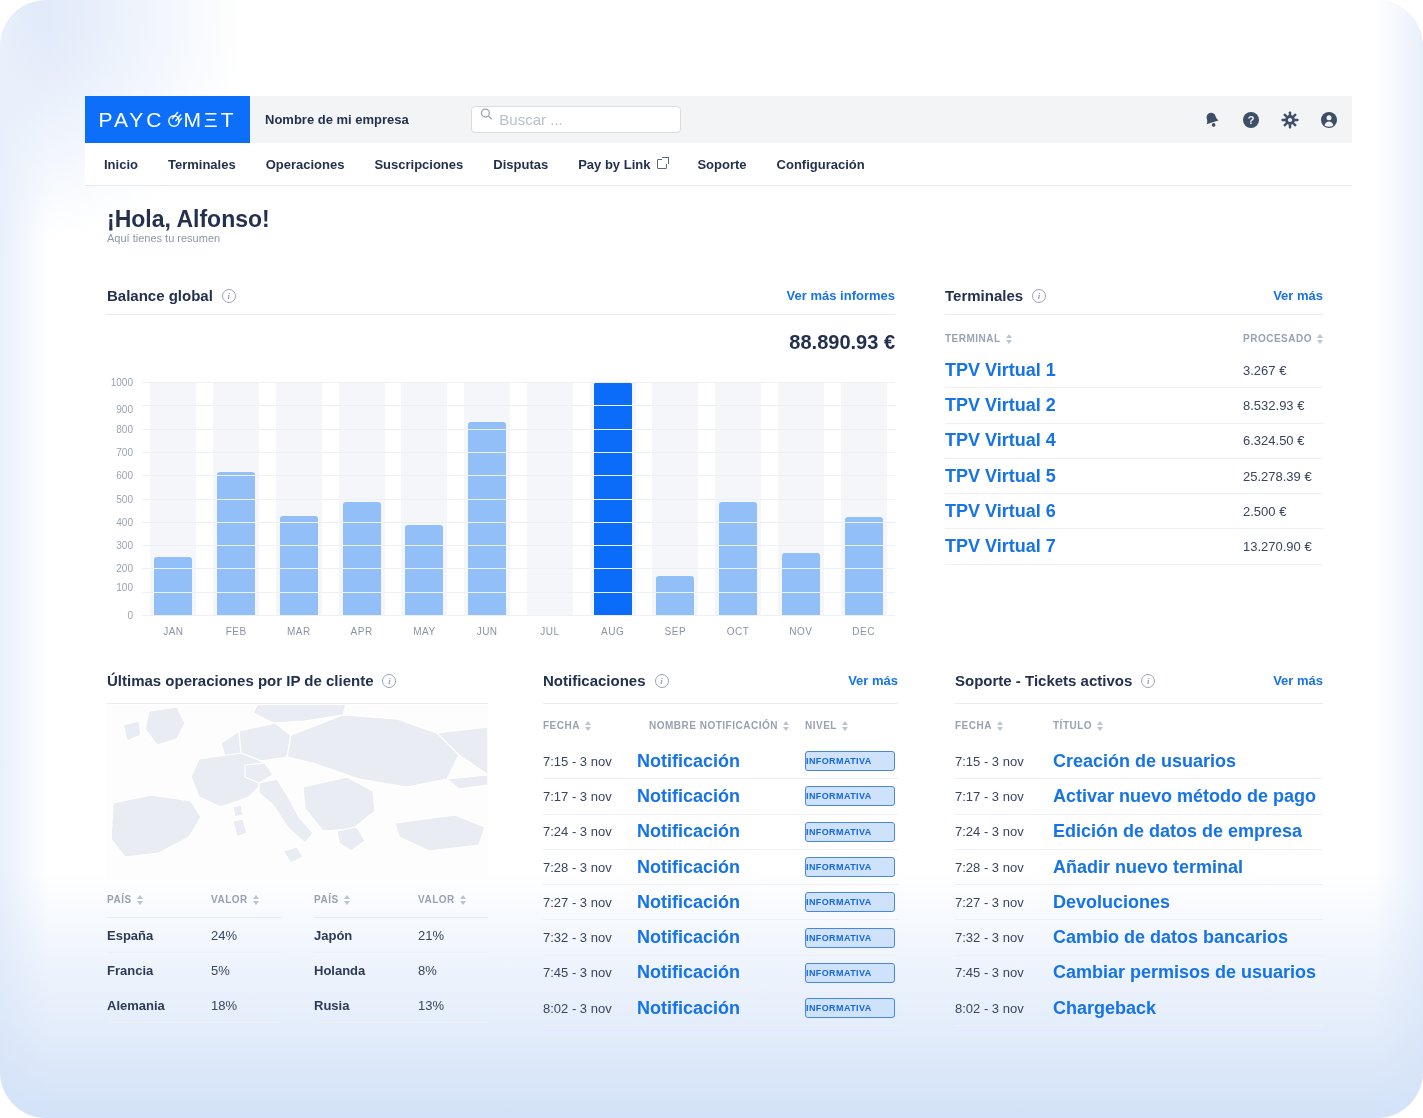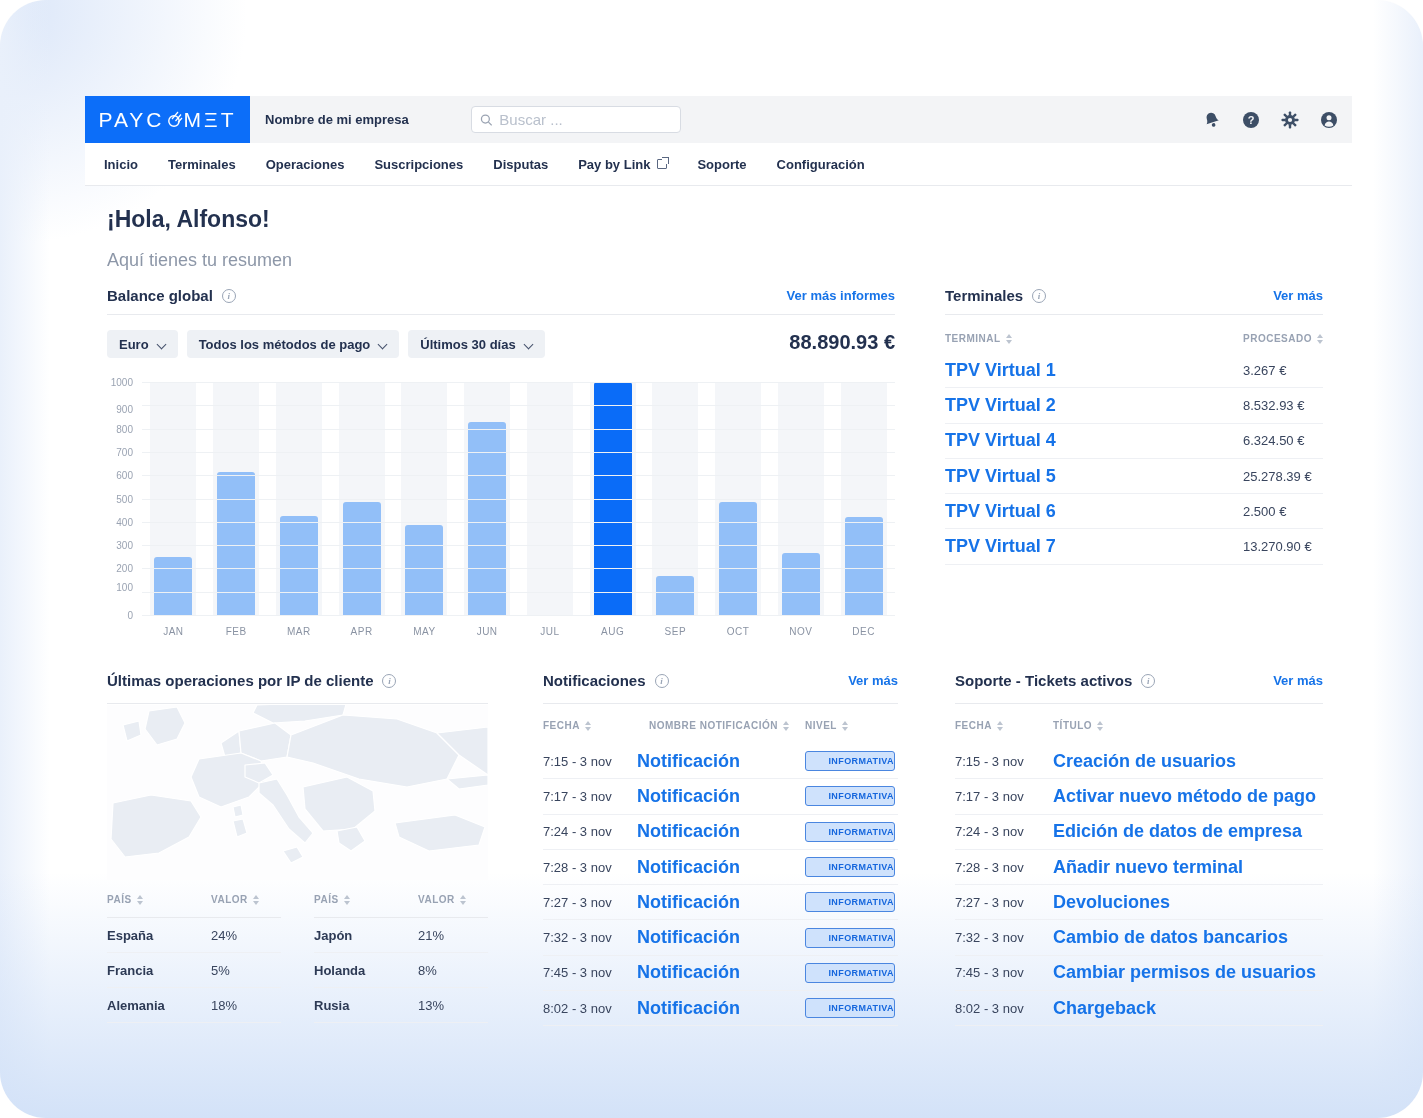--- a/index.html
+++ b/index.html
@@ -12,35 +12,35 @@
       radial-gradient(circle at 1% 1%, #dce7f9 0%, rgba(255,255,255,0) 13%),
       #ffffff;
   }
   
   .topbar{ position:absolute; left:85px; top:96px; width:1267px; height:47px; background:#f3f4f6; display:flex; align-items:center; }
   .logo{ width:165px; height:47px; background:#0c6ef9; color:#fff; display:flex; align-items:center; justify-content:center;
          font-size:21px; letter-spacing:3px; font-weight:400; }
   .logo svg{ margin:0 1px; }
   .company{ margin-left:15px; font-size:13px; font-weight:700; color:#23314f; }
   .searchbox{ margin-left:62px; width:210px; height:27px; background:#fff; border:1px solid #d8dce3; border-radius:4px;
-              display:flex; align-items:center; padding:0 8px; }
+              display:flex; padding:0 8px; }
   .searchbox input{ border:none; outline:none; width:100%; font-size:15px; color:#55607a; margin-left:7px; font-family:"Liberation Sans",sans-serif; }
   .searchbox input::placeholder{ color:#b9c0cc; }
   .top-icons{ margin-left:auto; display:flex; align-items:center; gap:21px; padding-right:14px; }
   .top-icons .ticon{ width:18px; height:18px; display:inline-flex; cursor:pointer; }
   
   .nav{ position:absolute; left:85px; top:143px; width:1267px; height:43px; background:#fff; border-bottom:1px solid #e8eaee;
         display:flex; align-items:center; padding-left:19px; gap:30px; }
   .nav-item{ font-size:13px; font-weight:700; color:#23314f; cursor:pointer; display:inline-flex; align-items:center; gap:7px; }
   .ext-icon{ width:10px; height:10px; border:1.5px solid #5a6781; border-radius:1px; position:relative; display:inline-block; }
   .ext-icon::after{ content:""; position:absolute; right:-3px; top:-3px; width:6px; height:6px; background:#fff;
                     border-top:1.5px solid #5a6781; border-right:1.5px solid #5a6781; }
   
   .hello{ position:absolute; left:107px; top:206px; font-size:23px; font-weight:700; color:#23314f; }
-  .hello-sub{ position:absolute; left:107px; top:250px; font-size:18px; color:#8d97a8; }
+  .hello-sub{ position:absolute; left:107px; top:232px; font-size:11px; color:#8d97a8; }
   
   .panel{ position:absolute; }
   .panel-head{ position:relative; height:22px; }
   .panel-title{ font-size:15px; font-weight:700; color:#23314f; display:inline-flex; align-items:center; gap:9px; }
   .info-icon{ width:14px; height:14px; border:1px solid #9aa5b6; border-radius:50%; color:#9aa5b6; font-size:9px; font-style:italic;
               display:inline-flex; align-items:center; justify-content:center; cursor:pointer; font-family:"Liberation Serif",serif; }
   .panel-link{ position:absolute; right:0; top:1px; font-size:13px; font-weight:700; color:#1673e8; cursor:pointer; }
   .divider{ position:absolute; left:0; width:100%; height:1px; background:#e8eaee; }
   .col-label{ position:absolute; font-size:10px; font-weight:700; letter-spacing:.5px; color:#98a2b3; display:inline-flex; align-items:center; }
   .sort{ display:inline-block; width:7px; height:10px; position:relative; margin-left:5px; cursor:pointer; }
@@ -82,21 +82,21 @@
   .ctables{ position:absolute; top:222px; width:100%; }
   .ctable{ position:absolute; top:0; width:174px; }
   .ctable.right{ left:207px; }
   .ctable .chead{ position:relative; height:24px; }
   .ctable .crows .trow{ height:35px; }
   .ctable .c-val{ position:absolute; left:104px; }
   .ctable .c-country{ font-weight:700; color:#2d3a55; font-size:13px; }
   .bpanel .colrow{ position:absolute; top:48px; width:100%; height:14px; border-bottom:0; }
   .bpanel .rows{ position:absolute; top:72px; width:100%; }
   #notifs .n-name{ position:absolute; left:94px; }
-  #notifs .n-badge{ position:absolute; left:262px; width:90px; text-align:right; font-size:9px; font-weight:700; letter-spacing:.4px;
+  #notifs .n-badge{ position:absolute; left:262px; width:90px; text-align:left; font-size:9px; font-weight:700; letter-spacing:.4px;
                     color:#1566dd; background:#cfe2fc; border:1px solid #4a86e0; border-radius:3px; padding:4px 0; }
   #tickets .tk-title{ position:absolute; left:98px; }
   .ctable .chead-line{ position:absolute; bottom:0; left:0; width:100%; height:1px; background:#e8eaee; }
 </style>
 </head>
 <body>
 
 <div class="frame">
 
   <div class="topbar">
@@ -173,34 +173,20 @@
 
   <div class="panel" id="balance">
     <div class="panel-head">
       <span class="panel-title">
         <span>Balance global</span>
         <span class="info-icon">i</span>
       </span>
       <span class="panel-link">Ver más informes</span>
     </div>
     <div class="divider"></div>
-    <div class="filters">
-      <span class="pill">
-          <span>Euro</span>
-          <span class="chev"></span>
-        </span>
-      <span class="pill">
-          <span>Todos los métodos de pago</span>
-          <span class="chev"></span>
-        </span>
-      <span class="pill">
-          <span>Últimos 30 días</span>
-          <span class="chev"></span>
-        </span>
-    </div>
     <div class="total">88.890.93 €</div>
     <div class="chart">
       <div class="ylabels" id="chart-ylabels">
           <span style="top: 233px;">0</span>
           <span style="top: 205px;">100</span>
           <span style="top: 186.4px;">200</span>
           <span style="top: 163.1px;">300</span>
           <span style="top: 139.8px;">400</span>
           <span style="top: 116.5px;">500</span>
           <span style="top: 93.2px;">600</span>

